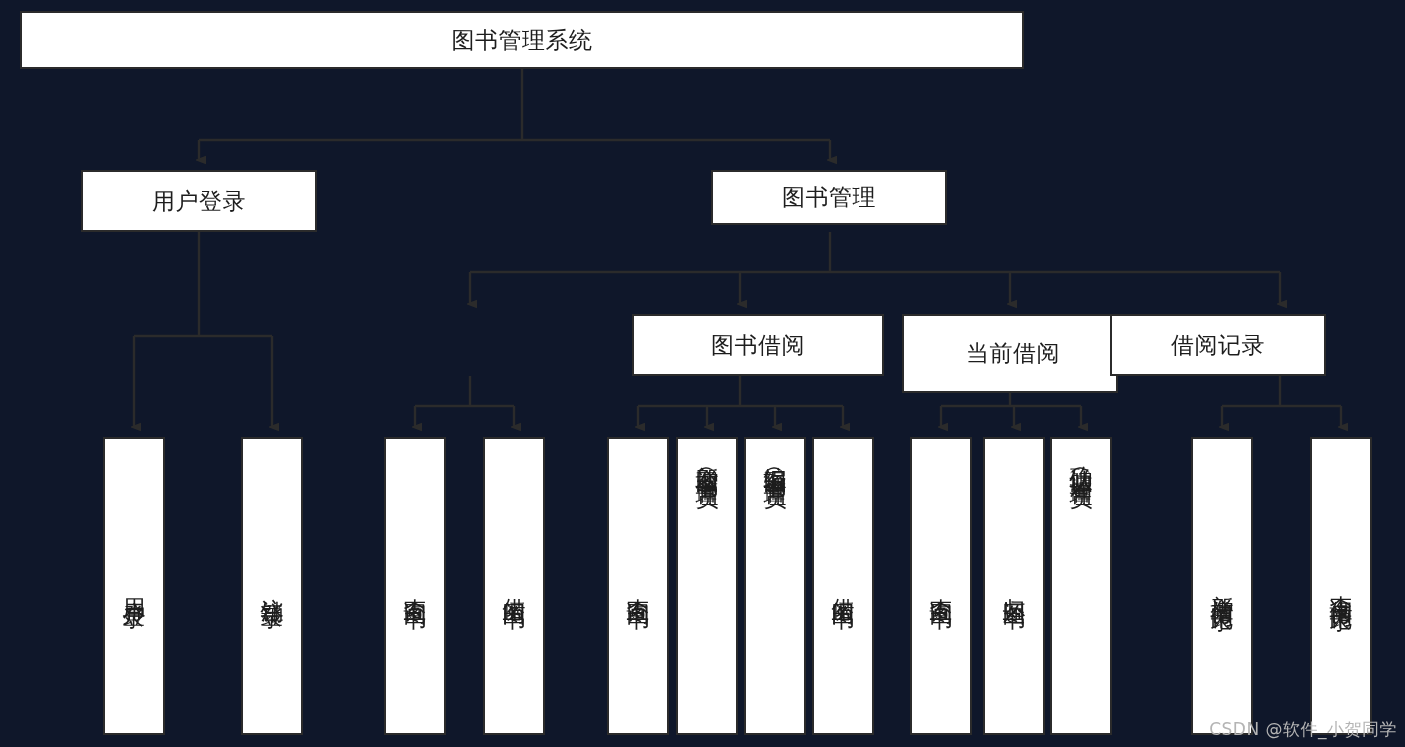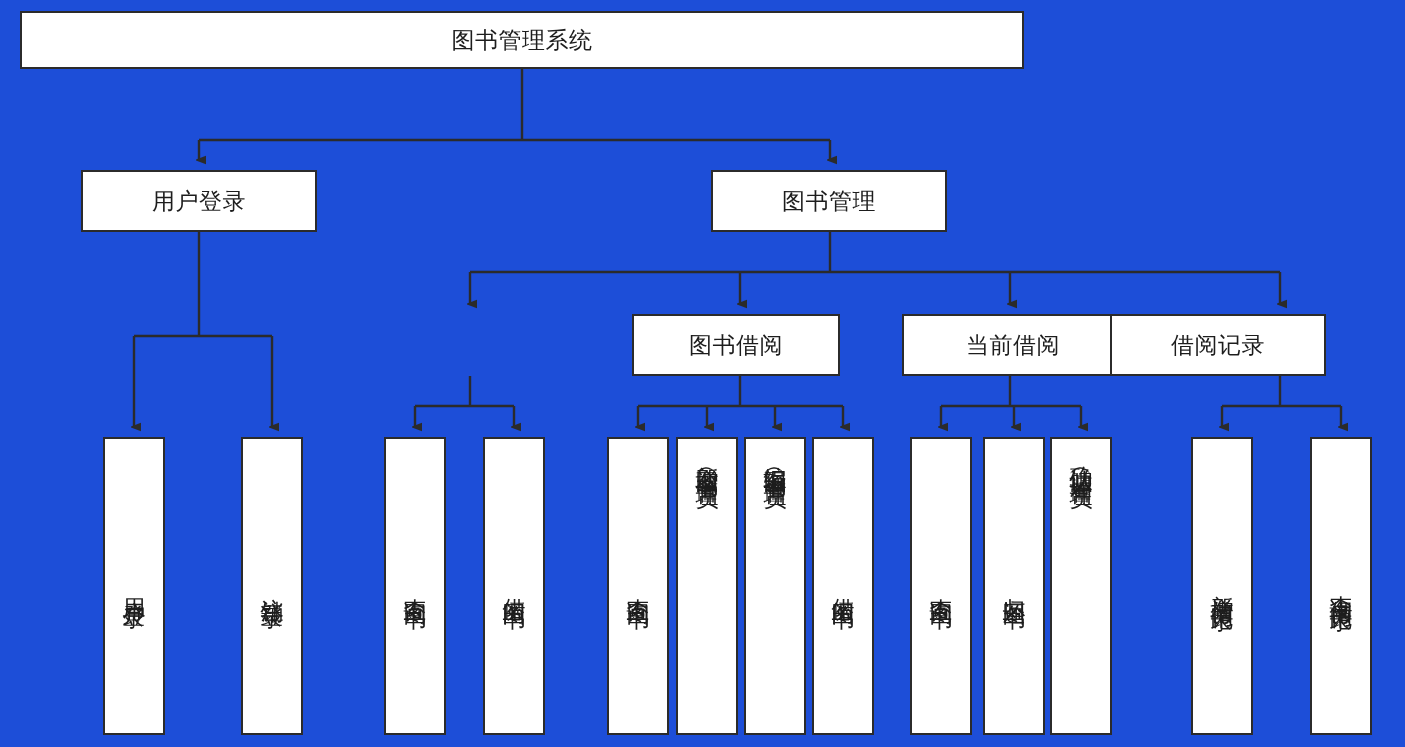--- a/index.html
+++ b/index.html
@@ -7,21 +7,21 @@
     padding: 0;
     background: #ffffff;
   }
   body {
     font-family: "DejaVu Sans", "Liberation Sans", sans-serif;
   }
   #canvas {
     position: relative;
     width: 1405px;
     height: 747px;
-    background: #1d4ed8;
+    background: #0f172a;
     overflow: hidden;
   }
   #edges {
     position: absolute;
     left: 0;
     top: 0;
     width: 1405px;
     height: 747px;
   }
   .node {
@@ -125,28 +125,28 @@
     </g>
   </svg>
 
   <div class="node horiz" id="n-root" style="left: 20px; top: 11px; width: 1004px; height: 58px;">
     <span class="lbl">图书管理系统</span>
   </div>
 
   <div class="node horiz" id="n-l2-0" style="left: 81px; top: 170px; width: 236px; height: 62px;">
     <span class="lbl">用户登录</span>
   </div>
-  <div class="node horiz" id="n-l2-1" style="left: 711px; top: 170px; width: 236px; height: 62px;">
+  <div class="node horiz" id="n-l2-1" style="left: 711px; top: 170px; width: 236px; height: 55px;">
     <span class="lbl">图书管理</span>
   </div>
 
-  <div class="node horiz" id="n-l3-1" style="left: 632px; top: 314px; width: 208px; height: 62px;">
+  <div class="node horiz" id="n-l3-1" style="left: 632px; top: 314px; width: 252px; height: 62px;">
     <span class="lbl">图书借阅</span>
   </div>
-  <div class="node horiz" id="n-l3-2" style="left: 902px; top: 314px; width: 216px; height: 62px; padding-left: 6px;">
+  <div class="node horiz" id="n-l3-2" style="left: 902px; top: 314px; width: 216px; height: 79px; padding-left: 6px;">
     <span class="lbl">当前借阅</span>
   </div>
   <div class="node horiz" id="n-l3-3" style="left: 1110px; top: 314px; width: 216px; height: 62px;">
     <span class="lbl">借阅记录</span>
   </div>
 
   <div class="node vert mid" id="n-lf-0" style="left: 103px; top: 437px; width: 62px; height: 298px;">
     <span class="lbl">用户登录</span>
   </div>
   <div class="node vert mid" id="n-lf-1" style="left: 241px; top: 437px; width: 62px; height: 298px;">
@@ -179,13 +179,14 @@
   <div class="node vert" id="n-lf-10" style="left: 1050px; top: 437px; width: 62px; height: 298px;">
     <span class="lbl">确认归还（管理员）</span>
   </div>
   <div class="node vert mid" id="n-lf-11" style="left: 1191px; top: 437px; width: 62px; height: 298px;">
     <span class="lbl">新增借阅记录</span>
   </div>
   <div class="node vert mid" id="n-lf-12" style="left: 1310px; top: 437px; width: 62px; height: 298px;">
     <span class="lbl">查询借阅记录</span>
   </div>
 
+  <div id="watermark">CSDN @软件_小贺同学</div>
 </div>
 
 </body></html>

